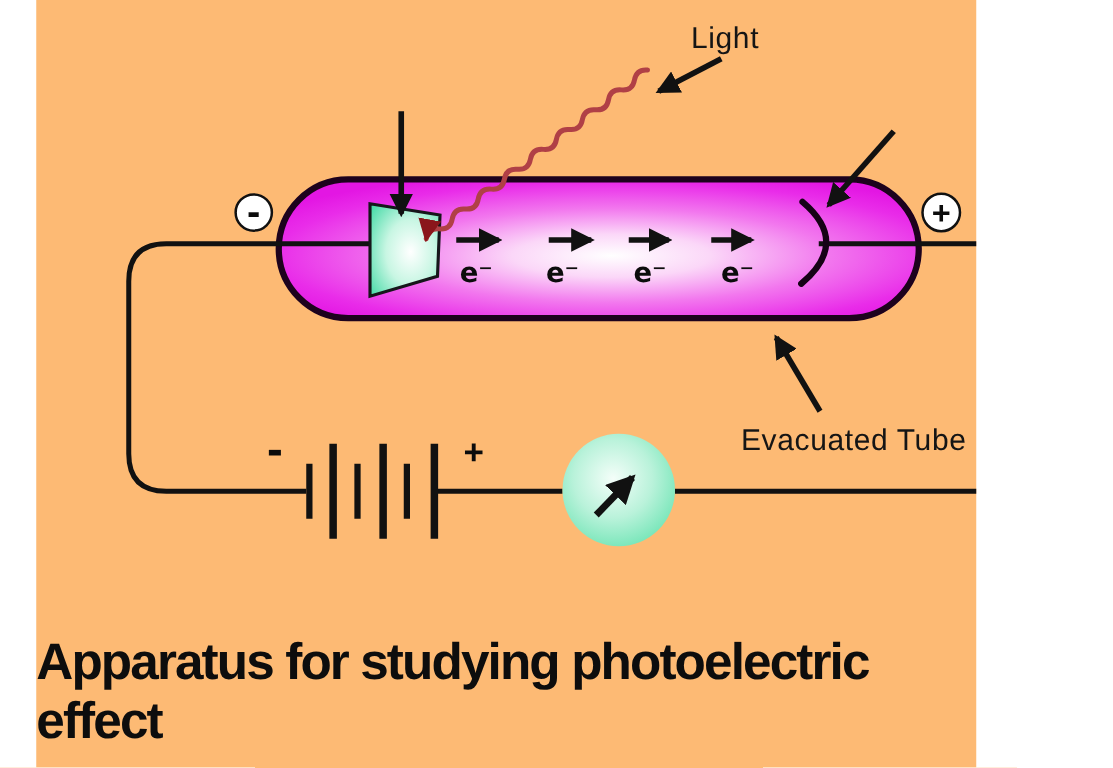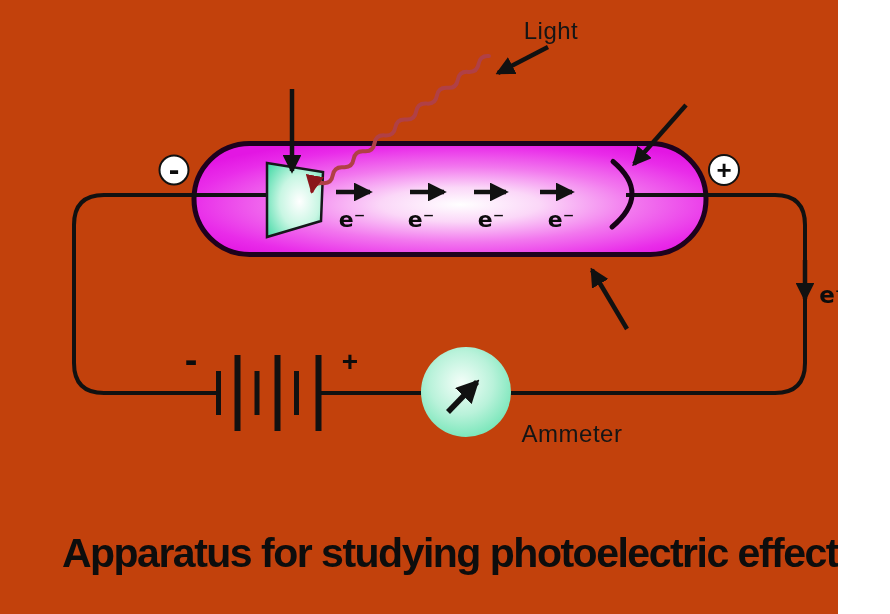--- a/index.html
+++ b/index.html
@@ -1,31 +1,31 @@
 <!DOCTYPE html>
 <html><head>
 <meta charset="utf-8">
 <style>
   html,body{margin:0;padding:0;background:#ffffff;}
-  .stage{position:relative;width:838px;height:614px;background:#c2410c;overflow:hidden;
-         font-family:"Liberation Sans",sans-serif;}
+  .stage{position:relative;width:752px;height:614px;background:#fdba74;overflow:hidden;
+         font-family:"Liberation Sans",sans-serif;margin-left:29px;}
   .diagram{position:absolute;left:0;top:0;width:890px;height:614px;}
   .lbl{position:absolute;transform:translate(-50%,-50%);white-space:nowrap;
        font:500 24px "Liberation Sans",sans-serif;color:#151515;letter-spacing:.5px;}
   .esym{position:absolute;transform:translate(-50%,-50%);white-space:nowrap;
         font:700 22px "DejaVu Sans",sans-serif;color:#0c0c0c;}
   .ewire{font-size:23px;}
   .sign{position:absolute;transform:translate(-50%,-50%);color:#0c0c0c;line-height:1;
         font-family:"Liberation Sans",sans-serif;font-weight:800;}
   .sign-cathode{font-size:32px;}
   .sign-anode{font-size:26px;font-weight:700;}
   .sign-bat-neg{font-size:38px;}
   .sign-bat-pos{font-size:28px;font-weight:700;}
   .title{position:absolute;left:0;right:0;top:553px;transform:translateY(-50%);
-         text-align:right;font:700 41px "Liberation Sans",sans-serif;
+         text-align:left;font:700 41px "Liberation Sans",sans-serif;
          letter-spacing:-1.5px;color:#0d0d0d;}
 </style>
 </head>
 <body>
 
 <div class="stage">
 
   <svg class="diagram" viewBox="0 0 890 614">
     <defs>
       <radialGradient id="tubeGrad" cx="0.52" cy="0.55" r="0.62">
@@ -89,21 +89,21 @@
     <line x1="686" y1="105" x2="634" y2="164" stroke="#111111" stroke-width="4.5" marker-end="url(#ah)"></line>
     <line x1="627" y1="329" x2="592" y2="270" stroke="#111111" stroke-width="4.5" marker-end="url(#ah)"></line>
 
     <path id="light-wave" fill="none" stroke="#b04046" stroke-width="4" stroke-linecap="round" marker-end="url(#ahr)" d="M 489 56 Q 480.2 55.2 478.6 63.9 Q 477.0 72.7 468.2 71.9 Q 459.3 71.1 457.8 79.8 Q 456.2 88.6 447.4 87.8 Q 438.5 87.0 436.9 95.7 Q 435.4 104.4 426.5 103.6 Q 417.7 102.8 416.1 111.6 Q 414.6 120.3 405.7 119.5 Q 396.9 118.7 395.3 127.5 Q 393.7 136.2 384.9 135.4 Q 376.0 134.6 374.5 143.4 Q 372.9 152.1 364.1 151.3 Q 355.2 150.5 353.6 159.2 Q 352.1 168.0 343.2 167.2 Q 334.4 166.4 332.8 175.1 Q 331.3 183.9 322.4 183.1 Q 313.6 182.3 312.0 191.0"></path>
 
     <circle cx="466" cy="392" r="45" fill="url(#ammGrad)"></circle>
     <line x1="448" y1="412" x2="477" y2="382" stroke="#111111" stroke-width="5.5" marker-end="url(#ah)"></line>
   </svg>
 
   <div class="lbl" style="left:551px;top:31px">Light</div>
-  <div class="lbl" style="left:572px;top:434px">Ammeter</div>
+  <div class="lbl" style="left:654px;top:353px">Evacuated Tube</div>
 
   <div class="esym" style="left:352px;top:219px">e⁻</div>
   <div class="esym" style="left:421px;top:219px">e⁻</div>
   <div class="esym" style="left:491px;top:219px">e⁻</div>
   <div class="esym" style="left:561px;top:219px">e⁻</div>
   <div class="esym ewire" style="left:833px;top:295px">e⁻</div>
 
   <div class="sign sign-cathode" style="left:174px;top:169px">-</div>
   <div class="sign sign-anode" style="left:724px;top:170px">+</div>
   <div class="sign sign-bat-neg" style="left:191px;top:360px">-</div>

